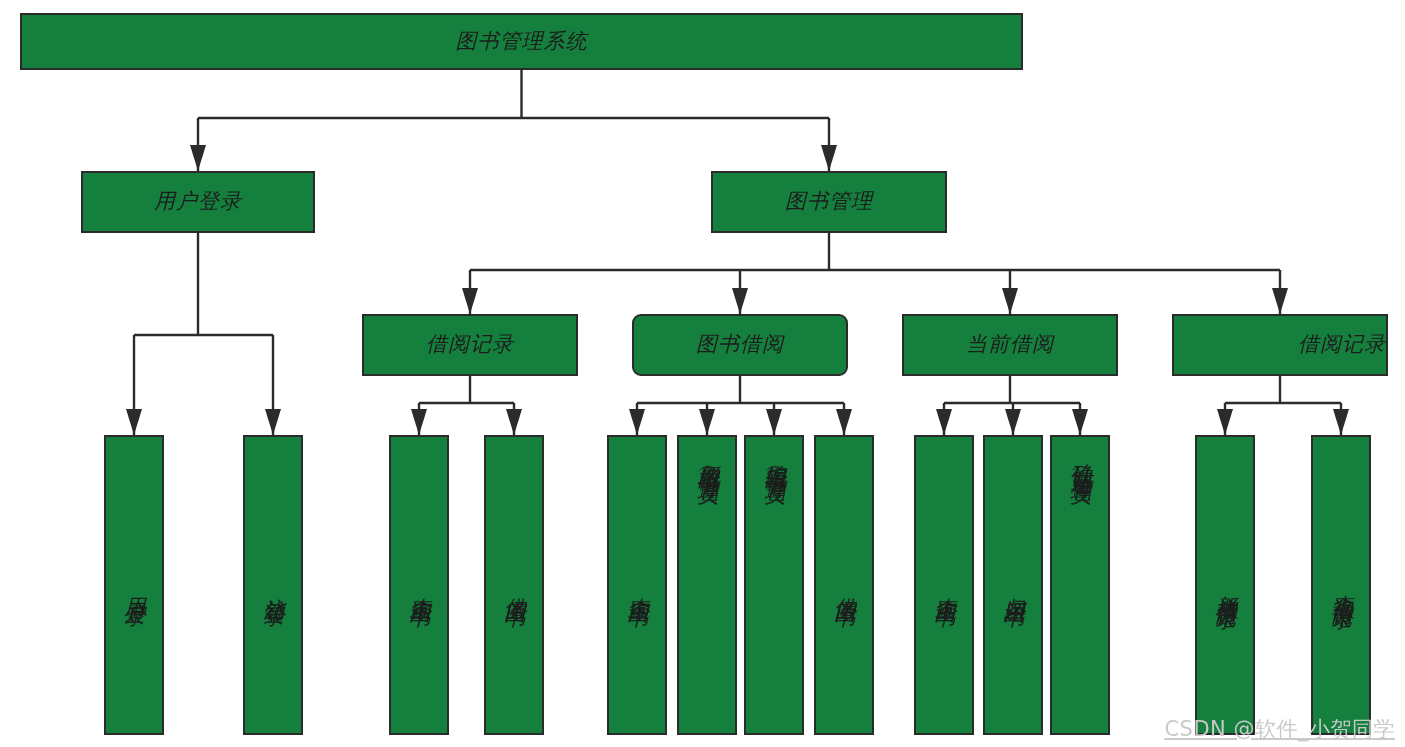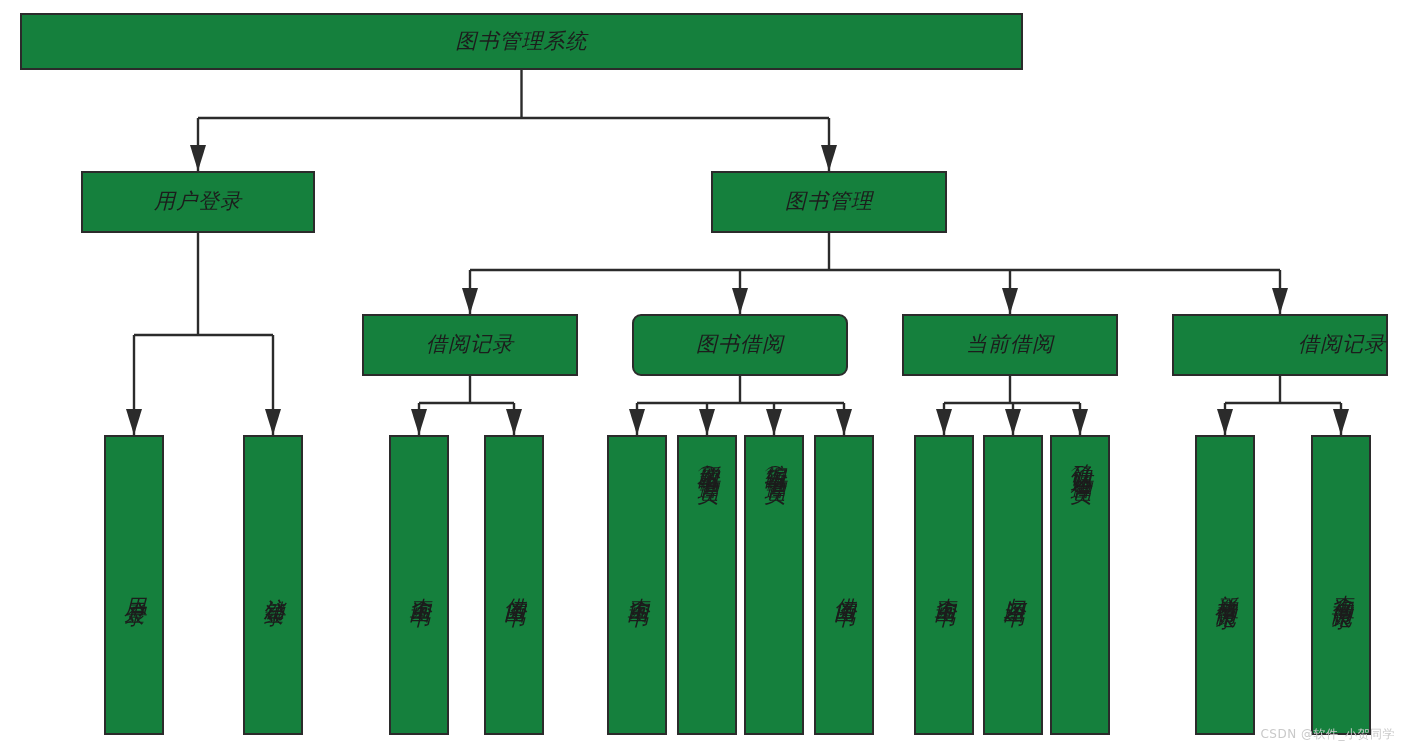--- a/index.html
+++ b/index.html
@@ -73,25 +73,26 @@
     fill: none;
   }
   .conn-arrow {
     fill: #2b2b2b;
     stroke: none;
   }
   #watermark {
     position: absolute;
     right: 10px;
     bottom: 4px;
-    font-size: 12px;
+    font-size: 21px;
     color: #c9c9c9;
     letter-spacing: 0.5px;
     white-space: nowrap;
     user-select: none;
+    text-decoration: underline;
   }
 </style>
 </head>
 <body>
 
 <div id="diagram-root">
   <svg class="connectors" id="connector-layer" viewBox="0 0 1405 747" preserveAspectRatio="none">
       <line x1="521.5" y1="70" x2="521.5" y2="118" class="conn-line"></line>
       <line x1="198" y1="118" x2="829" y2="118" class="conn-line"></line>
       <line x1="198" y1="118" x2="198" y2="171" class="conn-line"></line>

